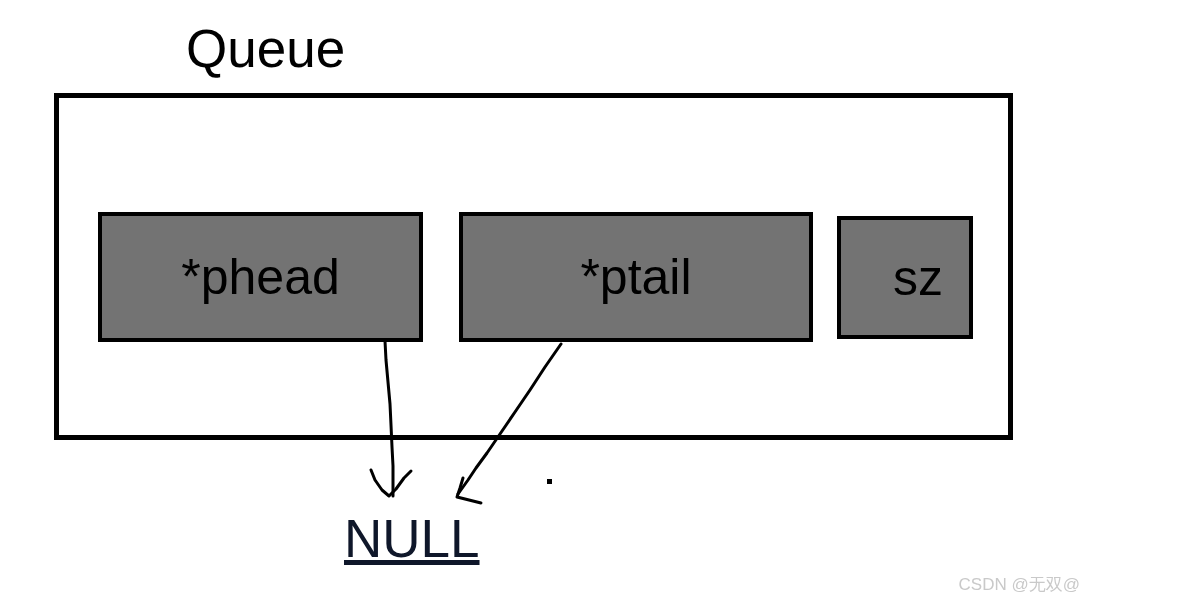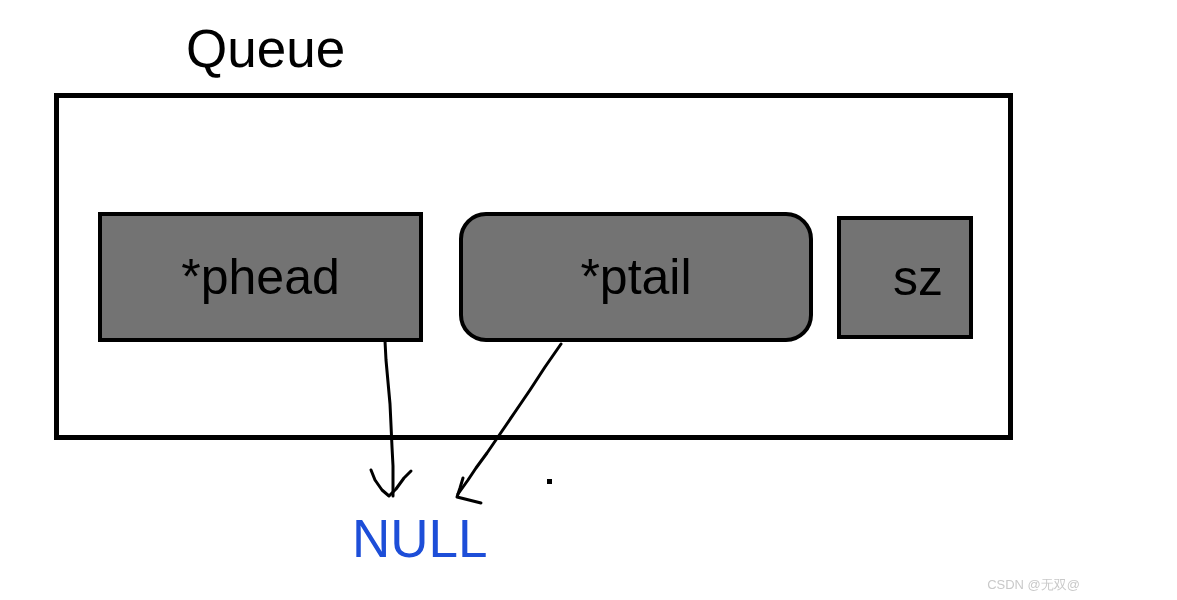--- a/index.html
+++ b/index.html
@@ -64,21 +64,20 @@
     width: 325px;
     height: 130px;
     justify-content: center;
   }
   #field-ptail {
     left: 459px;
     top: 212px;
     width: 354px;
     height: 130px;
     justify-content: center;
-    border-radius: 27px;
   }
   #field-sz {
     left: 837px;
     top: 216px;
     width: 136px;
     height: 123px;
     justify-content: flex-start;
     padding-left: 52px;
   }
 
@@ -88,44 +87,45 @@
     left: 0;
     top: 0;
     width: 1177px;
     height: 600px;
     pointer-events: none;
   }
 
   
   #null-label {
     position: absolute;
-    left: 352px;
+    left: 344px;
     top: 508px;
     font-size: 53px;
     line-height: 62px;
-    color: #1d4ed8;
+    color: #0f172a;
     white-space: nowrap;
+    text-decoration: underline;
   }
 
   
   #ink-dot {
     position: absolute;
     left: 547px;
     top: 479px;
     width: 5px;
     height: 5px;
     background: #000000;
   }
 
   
   #watermark {
     position: absolute;
     right: 14px;
     bottom: 7px;
-    font-size: 13px;
+    font-size: 17px;
     line-height: 16px;
     color: #c9c9c9;
     white-space: nowrap;
   }
 </style>
 </head>
 <body>
 
 <div id="canvas">
 

